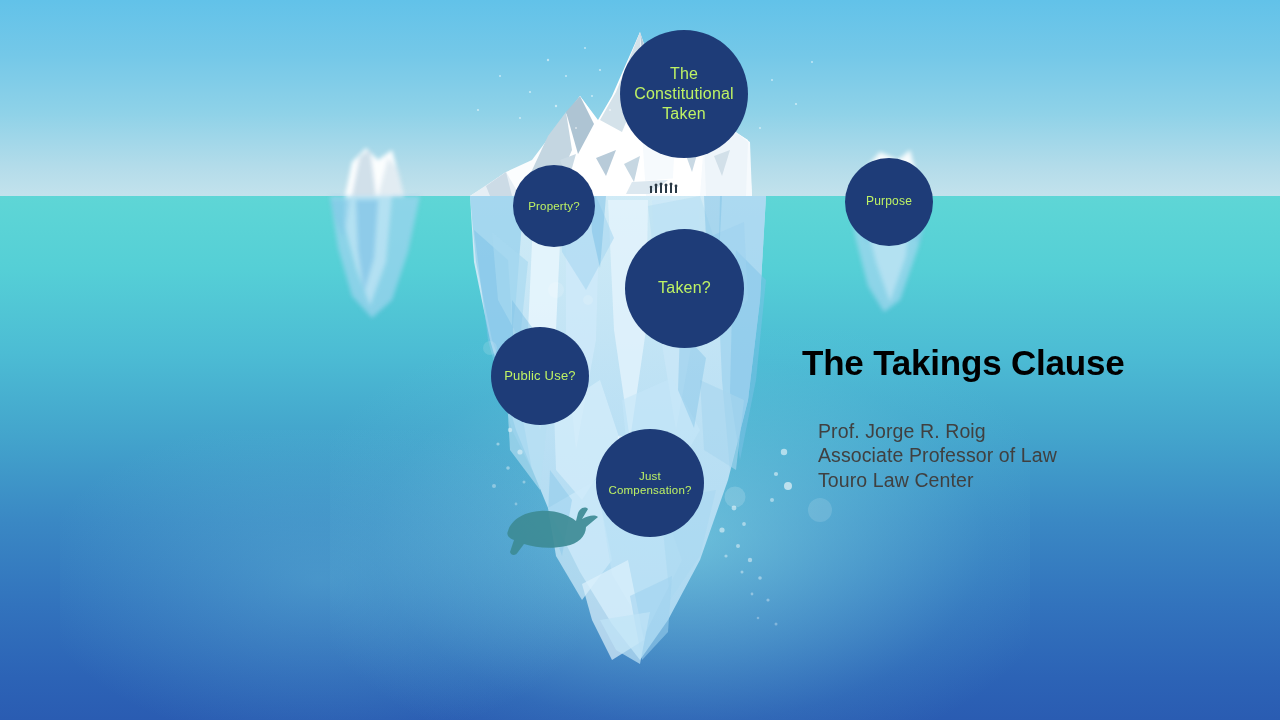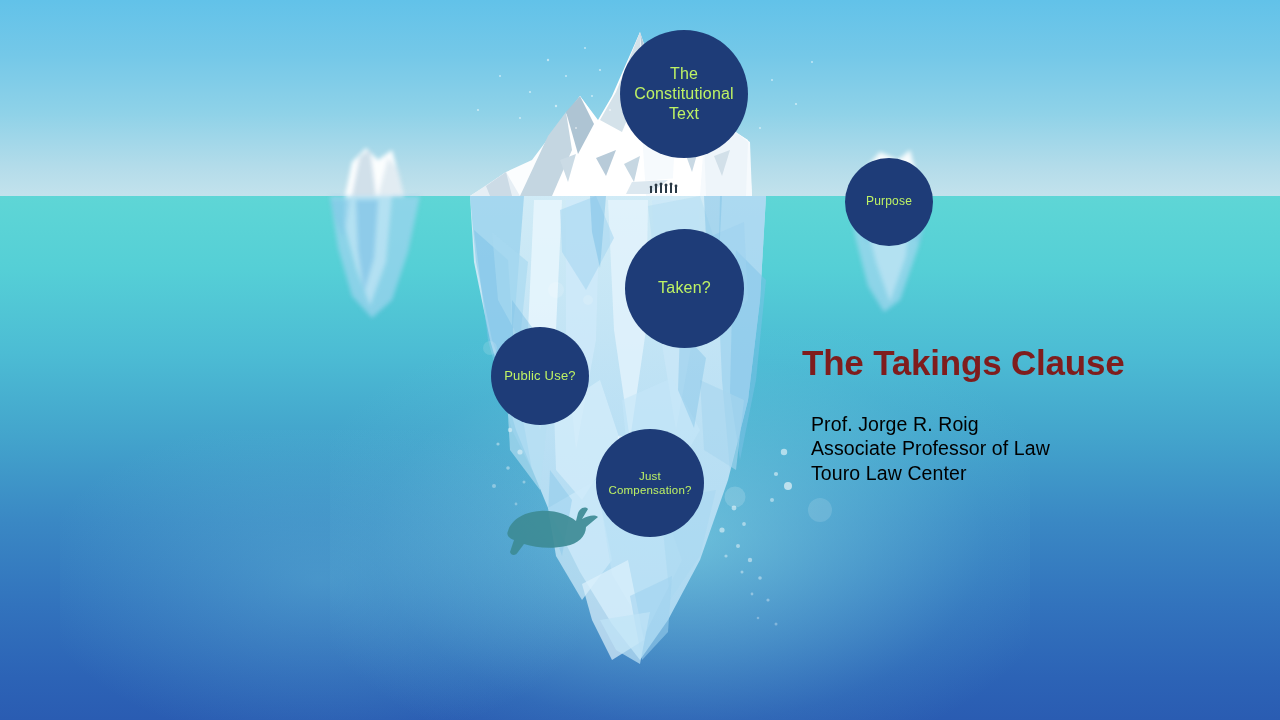--- a/index.html
+++ b/index.html
@@ -134,30 +134,30 @@
   .text-block {
     position: absolute;
     left: 802px;
     top: 344px;
     width: 430px;
   }
   .title {
     margin: 0;
     font-size: 35px;
     font-weight: bold;
-    color: #7f1d1d;
+    color: #000000;
     letter-spacing: -0.2px;
     line-height: 1.1;
     white-space: nowrap;
   }
   .subtitle {
-    margin: 9px;
+    margin: 16px;
     padding-top: 20px;
     font-size: 19.5px;
-    color: #000000;
+    color: #404040;
     line-height: 1.26;
     letter-spacing: 0.1px;
   }
   .subtitle span { display: block; }
 </style>
 </head>
 <body>
 
 <div id="slide">
 
@@ -352,24 +352,27 @@
       <circle cx="556" cy="290" r="8" opacity="0.14"></circle>
       <circle cx="588" cy="300" r="5" opacity="0.14"></circle>
       <circle cx="490" cy="348" r="7" opacity="0.13"></circle>
     </g>
   </svg>
 
   <div class="node" id="node-constitutional-text">
     <div>
       <span>The</span>
       <span>Constitutional</span>
-      <span>Text</span>
+      <span>Taken</span>
     </div>
   </div>
 
+  <div class="node" id="node-property">
+    <span>Property?</span>
+  </div>
 
   <div class="node" id="node-purpose">
     <span>Purpose</span>
   </div>
 
   <div class="node" id="node-taken">
     <span>Taken?</span>
   </div>
 
   <div class="node" id="node-just-compensation">

